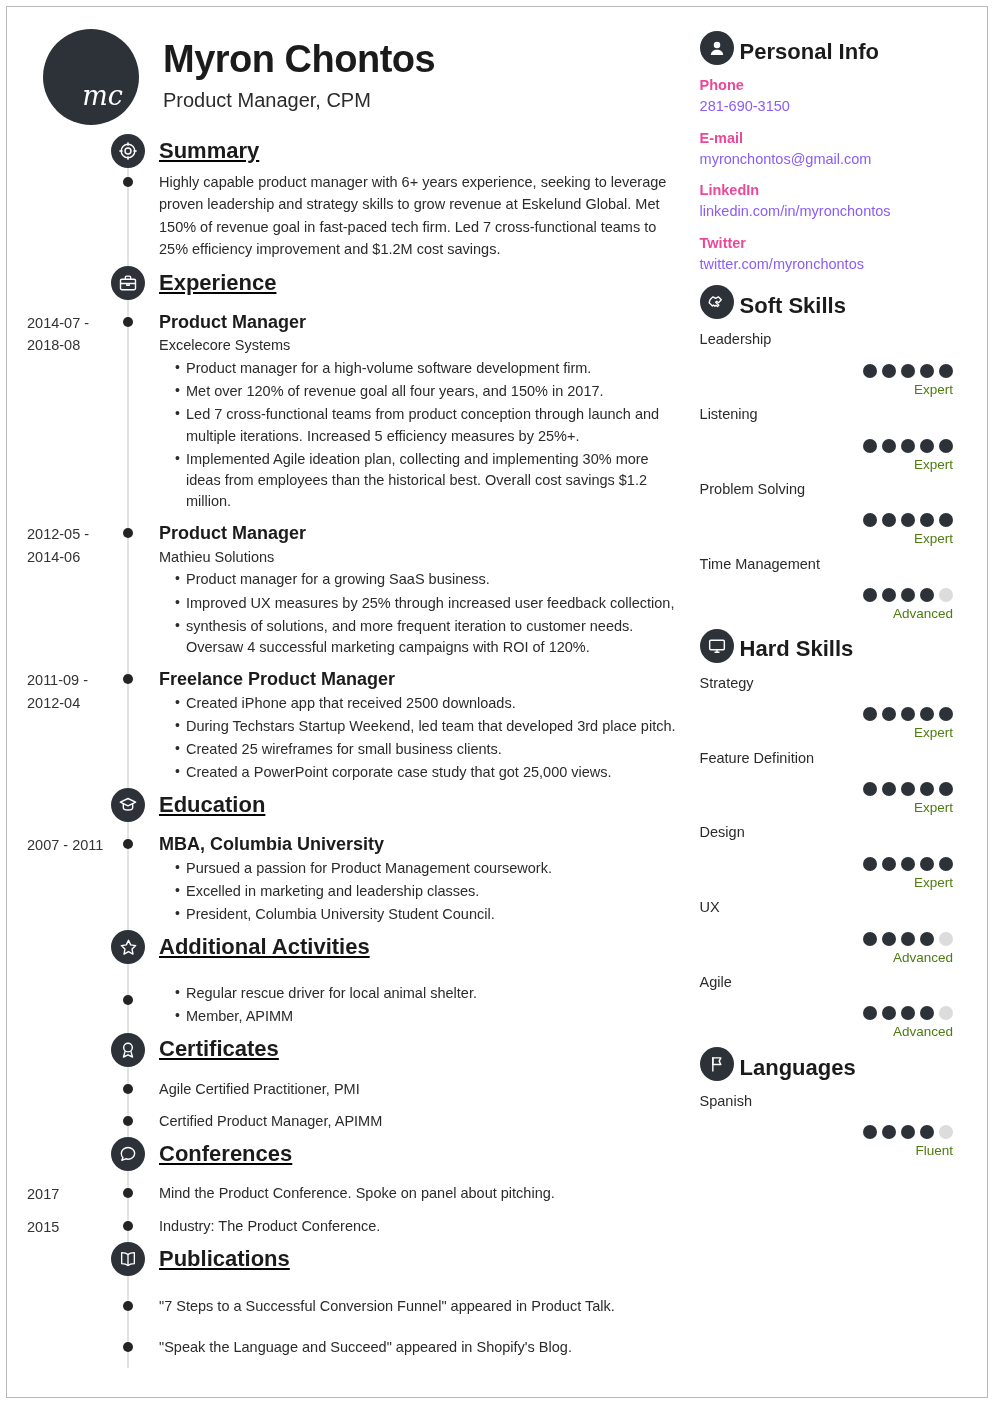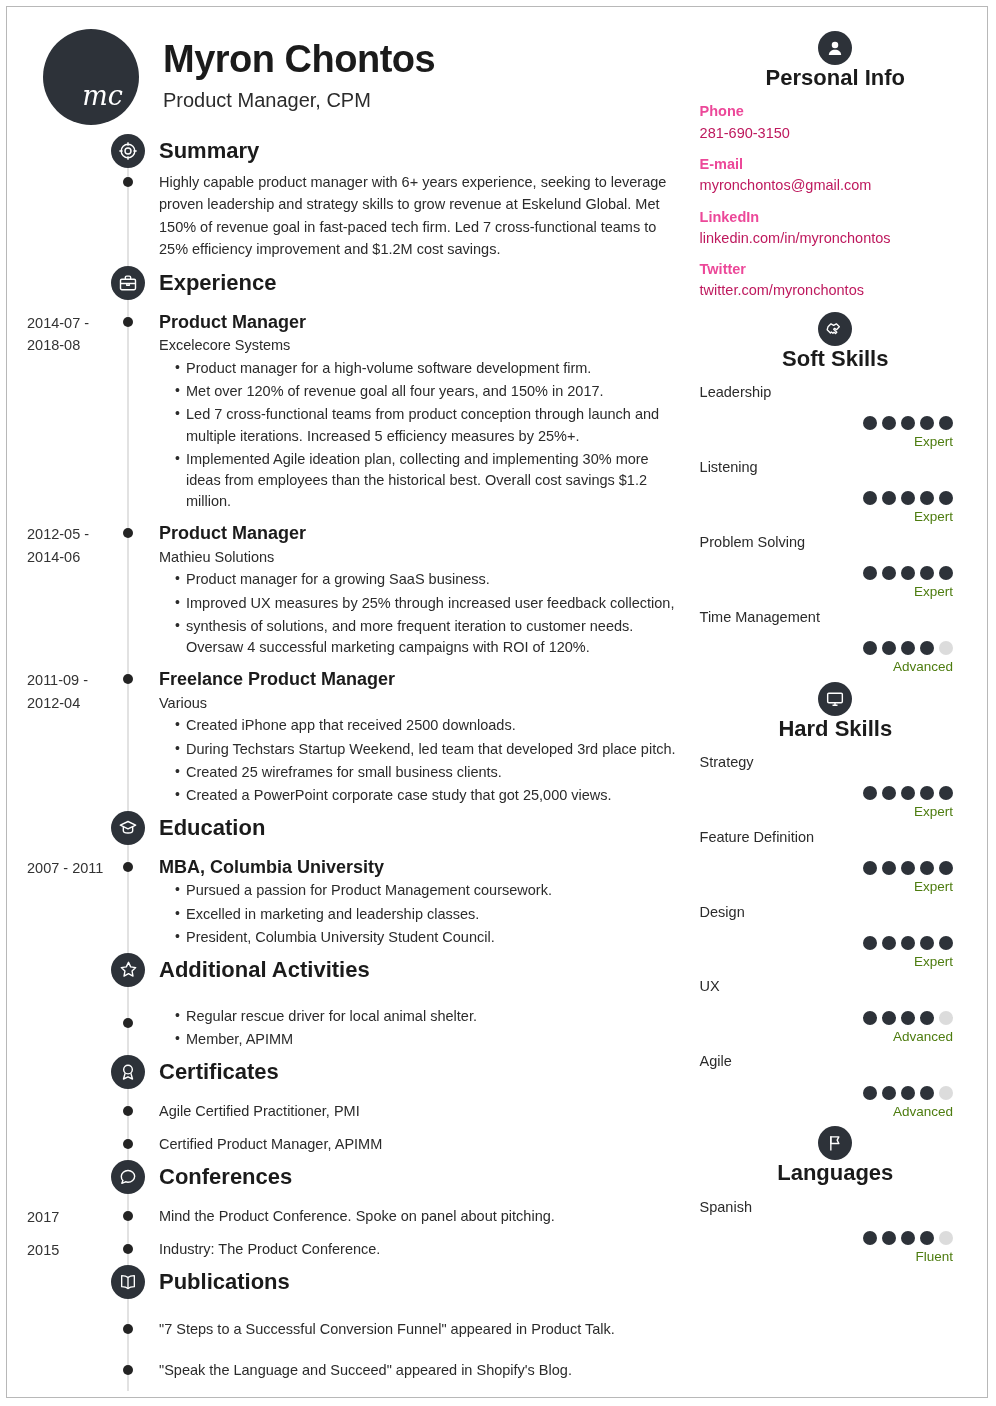--- a/index.html
+++ b/index.html
@@ -98,20 +98,21 @@
     bottom: 10px;
     width: 2px;
     background: #e2e2e2;
   }
   .sec-head {
     position: relative;
     display: flex;
     align-items: center;
     min-height: 36px;
     margin-top: 4px;
+    text-decoration: underline;
   }
   .sec-icon {
     position: absolute;
     left: 104px;
     top: 50%;
     margin-top: -17px;
     width: 34px;
     height: 34px;
     border-radius: 50%;
     background: #2d3239;
@@ -193,24 +194,23 @@
     top: -1px;
     font-size: 14px;
     color: #2b2b2b;
   }
   .summary-body { margin-top: 2px; }
 
   
   .side-sec { margin-bottom: 4px; }
   .side-head {
     display: flex;
-    align-items: center;
-    gap: 0;
+    align-items: flex-end;
+    gap: 6px;
     margin-bottom: 10px;
-    flex-direction: column;
   }
   .side-icon {
     width: 34px;
     height: 34px;
     border-radius: 50%;
     background: #2d3239;
     flex: 0 0 34px;
     display: flex;
     align-items: center;
     justify-content: center;
@@ -224,21 +224,21 @@
   .info-item { margin-bottom: 11px; }
   .info-label {
     font-size: 14.5px;
     font-weight: bold;
     color: #ec4899;
     line-height: 1.4;
     margin-bottom: 1px;
   }
   .info-value {
     font-size: 14.5px;
-    color: #be185d;
+    color: #8b5cf6;
     line-height: 1.4;
   }
   .skill {
     margin-bottom: 6px;
   }
   .skill-name {
     font-size: 14.5px;
     color: #2b2b2b;
     line-height: 1.4;
     margin-bottom: 14px;
@@ -336,21 +336,20 @@
             <li>Product manager for a growing SaaS business.</li>
             <li>Improved UX measures by 25% through increased user feedback collection,</li>
             <li>synthesis of solutions, and more frequent iteration to customer needs. Oversaw 4 successful marketing campaigns with ROI of 120%.</li>
           </ul>
         </div>
 
         <div class="entry">
           <div class="dot"></div>
           <div class="dates">2011-09 - 2012-04</div>
           <div class="entry-title">Freelance Product Manager</div>
-          <div class="entry-sub">Various</div>
           <ul class="bullets">
             <li>Created iPhone app that received 2500 downloads.</li>
             <li>During Techstars Startup Weekend, led team that developed 3rd place pitch.</li>
             <li>Created 25 wireframes for small business clients.</li>
             <li>Created a PowerPoint corporate case study that got 25,000 views.</li>
           </ul>
         </div>
 
         <div class="sec-head">
           <div class="sec-icon">

